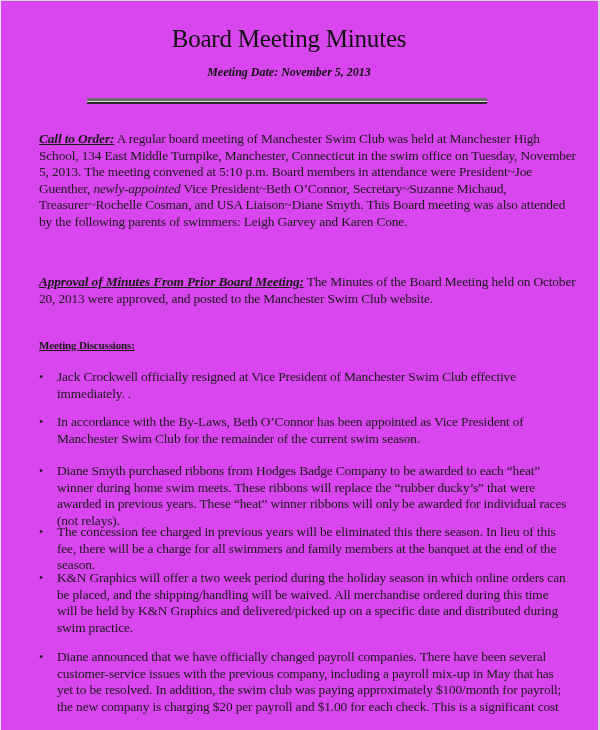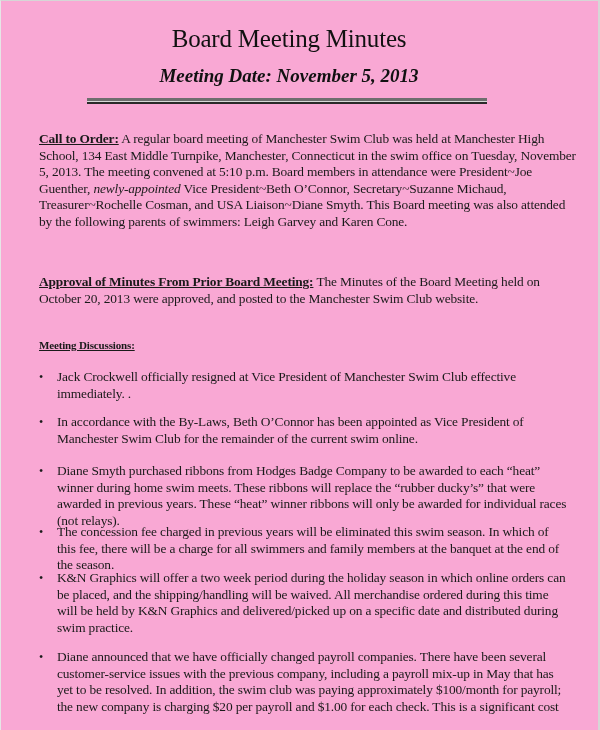--- a/index.html
+++ b/index.html
@@ -1,39 +1,39 @@
 <!DOCTYPE html>
 <html><head>
   <meta charset="utf-8">
   <style>
     * { box-sizing: border-box; margin: 0; padding: 0; }
     html, body { width: 600px; height: 730px; overflow: hidden; background: #ffffff; }
     body { font-family: "Liberation Serif", "DejaVu Serif", serif; color: #1a1a1a; position: relative; }
     .page {
       position: absolute; left: 0; top: 0; width: 600px; height: 730px;
       border-top: 1px solid #d6d6d6; border-right: 2px solid #d6d6d6; border-left: 1px solid #e6e6e6;
-      background: #f9a8d4;
+      background: #d946ef;
     }
     .title {
       position: absolute; left: 0; width: 576px; top: 24px;
       text-align: center; font-size: 25px; letter-spacing: -0.2px; color: #111;
     }
     .subtitle {
       position: absolute; left: 0; width: 576px; top: 64px;
-      text-align: center; font-size: 19px; font-weight: bold; font-style: italic; color: #111;
+      text-align: center; font-size: 12px; font-weight: bold; font-style: italic; color: #111;
     }
     .rule {
       position: absolute; left: 86px; width: 400px; top: 97px; height: 6px;
       border-top: 3px solid #6e6e6e; border-bottom: 2px solid #2a2a2a; background: #d8d8d8;
     }
     .block {
       position: absolute; left: 38px; width: 540px;
       font-size: 13.4px; line-height: 16.6px; letter-spacing: -0.15px;
     }
-    .block .lead { font-weight: bold; text-decoration: underline; }
+    .block .lead { font-weight: bold; text-decoration: underline; font-style: italic; }
     .block i { font-style: italic; }
     .heading { font-weight: bold; text-decoration: underline; font-size: 11px; }
     ul.bullets { list-style: none; position: absolute; left: 38px; width: 530px; }
     ul.bullets li {
       position: absolute; left: 0; width: 530px;
       font-size: 13.4px; line-height: 16.6px; letter-spacing: -0.15px;
       padding-left: 18px;
     }
     ul.bullets li .dot {
       position: absolute; left: 0; top: 0; width: 10px; text-align: left; font-size: 12px;
@@ -58,29 +58,29 @@
 
   <div class="block heading" style="top:336px;">Meeting Discussions:</div>
 
   <ul class="bullets" style="top:368px;">
     <li style="top:0px;">
       <span class="dot">•</span>
       <span>Jack Crockwell officially resigned at Vice President of Manchester Swim Club effective immediately. .</span>
     </li>
     <li style="top:45px;">
       <span class="dot">•</span>
-      <span>In accordance with the By-Laws, Beth O’Connor has been appointed as Vice President of Manchester Swim Club for the remainder of the current swim online.</span>
+      <span>In accordance with the By-Laws, Beth O’Connor has been appointed as Vice President of Manchester Swim Club for the remainder of the current swim season.</span>
     </li>
     <li style="top:94px;">
       <span class="dot">•</span>
       <span>Diane Smyth purchased ribbons from Hodges Badge Company to be awarded to each “heat” winner during home swim meets.  These ribbons will replace the “rubber ducky’s” that were awarded in previous years.  These “heat” winner ribbons will only be awarded for individual races (not relays).</span>
     </li>
     <li style="top:155px;">
       <span class="dot">•</span>
-      <span>The concession fee charged in previous years will be eliminated this swim season.  In which of this fee, there will be a charge for all swimmers and family members at the banquet at the end of the season.</span>
+      <span>The concession fee charged in previous years will be eliminated this there season.  In lieu of this fee, there will be a charge for all swimmers and family members at the banquet at the end of the season.</span>
     </li>
     <li style="top:201px;">
       <span class="dot">•</span>
       <span>K&amp;N Graphics will offer a two week period during the holiday season in which online orders can be placed, and the shipping/handling will be waived.  All merchandise ordered during this time will be held by K&amp;N Graphics and delivered/picked up on a specific date and distributed during swim practice.</span>
     </li>
     <li style="top:280px;">
       <span class="dot">•</span>
       <span>Diane announced that we have officially changed payroll companies.  There have been several customer-service issues with the previous company, including a payroll mix-up in May that has yet to be resolved.  In addition, the swim club was paying approximately $100/month for payroll; the new company is charging $20 per payroll and $1.00 for each check.  This is a significant cost</span>
     </li>
   </ul>

